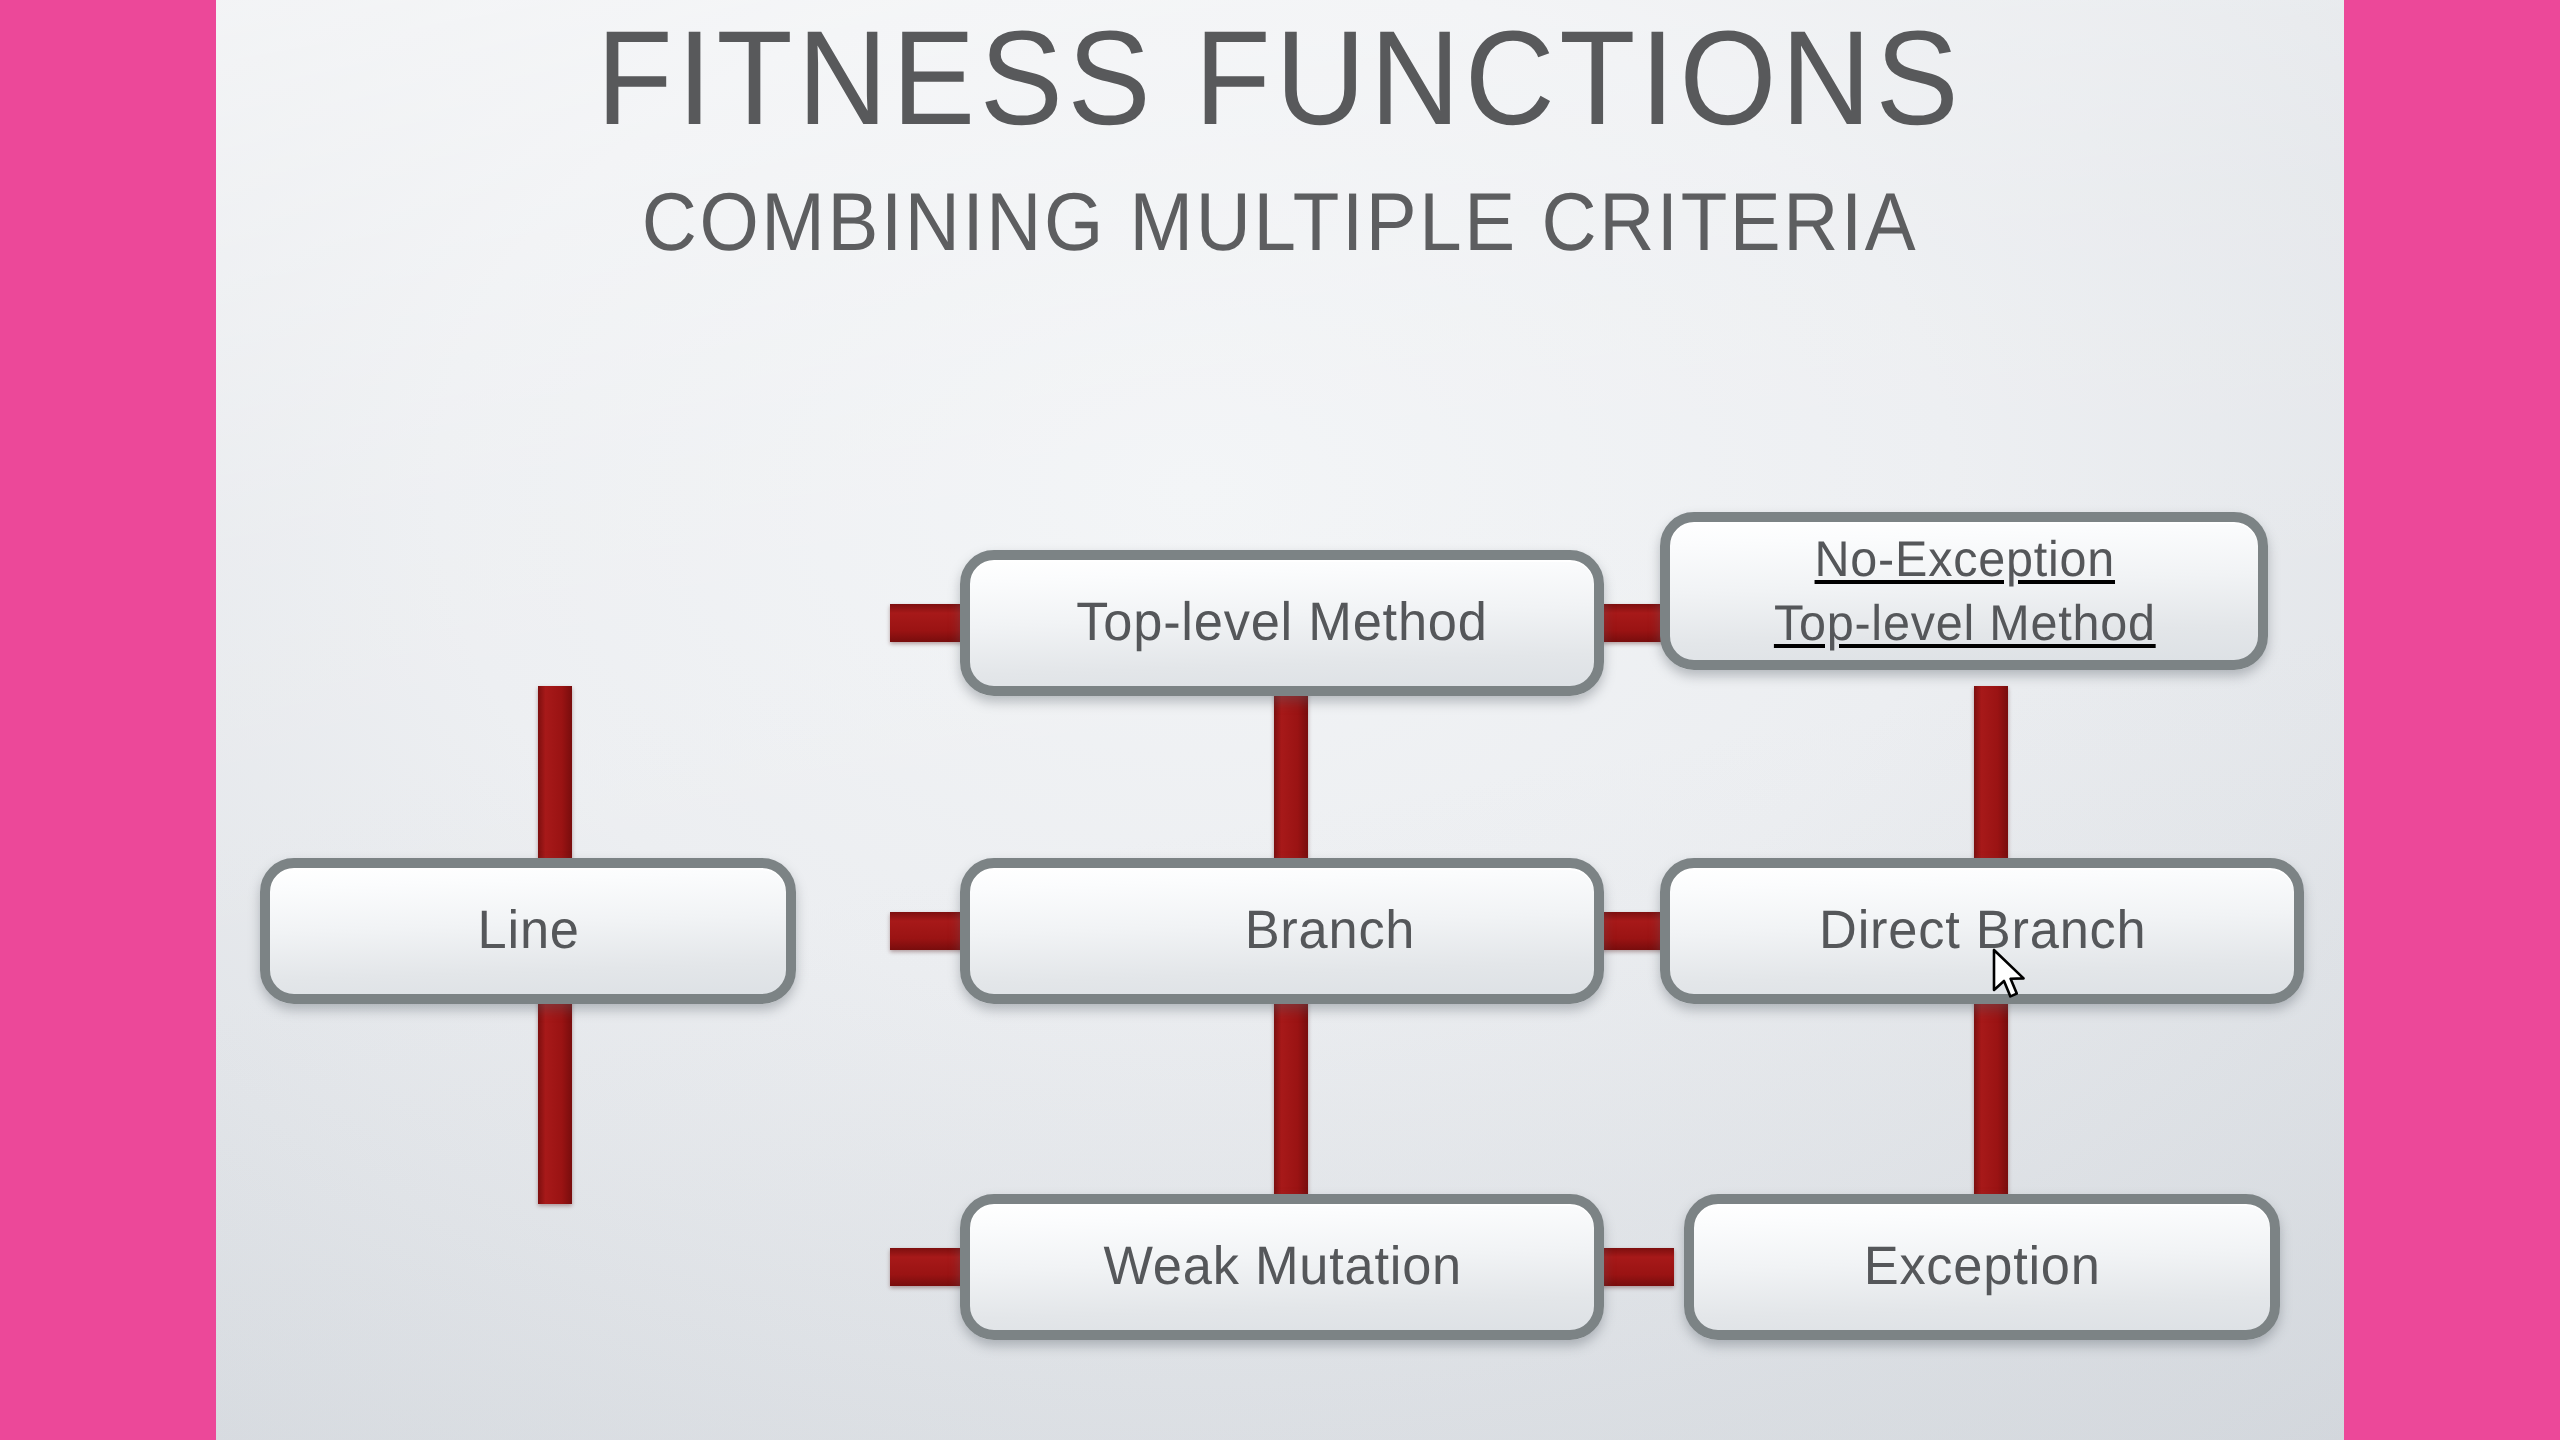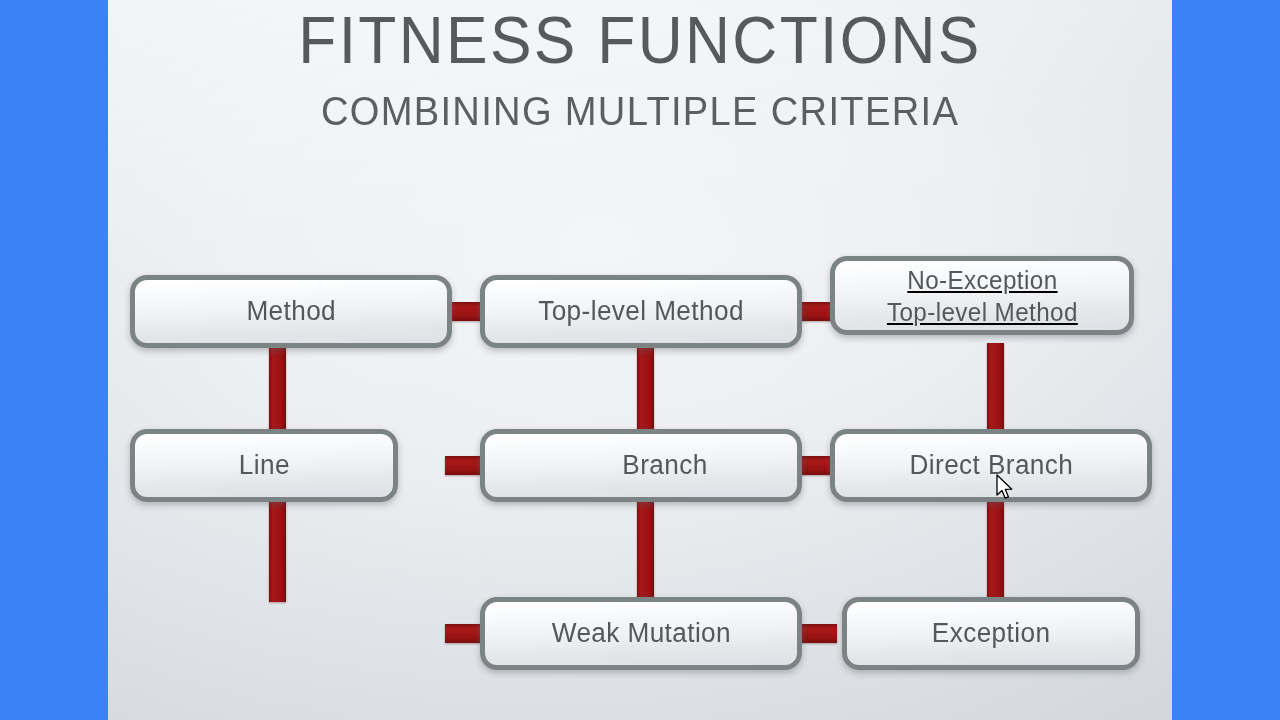--- a/index.html
+++ b/index.html
@@ -13,21 +13,21 @@
     height: 720px;
     overflow: hidden;
     font-family: "Liberation Sans", sans-serif;
   }
 
   
   #video-frame {
     position: relative;
     width: 1280px;
     height: 720px;
-    background: #3b82f6;
+    background: #ec4899;
   }
 
   
   #slide {
     position: absolute;
     left: 108px;
     top: 0px;
     width: 1064px;
     height: 720px;
     background:
@@ -174,23 +174,20 @@
 
       <div class="connector horizontal" style="left:337px; top:302px; width:42px; height:19px;"></div>
       <div class="connector horizontal" style="left:687px; top:302px; width:42px; height:19px;"></div>
 
       <div class="connector horizontal" style="left:337px; top:456px; width:42px; height:19px;"></div>
       <div class="connector horizontal" style="left:687px; top:456px; width:42px; height:19px;"></div>
 
       <div class="connector horizontal" style="left:337px; top:624px; width:42px; height:19px;"></div>
       <div class="connector horizontal" style="left:687px; top:624px; width:42px; height:19px;"></div>
 
-      <div class="node" style="left:22px; top:275px; width:322px; height:73px;">
-        <span class="node-label">Method</span>
-      </div>
 
       <div class="node" style="left:372px; top:275px; width:322px; height:73px;">
         <span class="node-label">Top-level Method</span>
       </div>
 
       <div class="node two-line" style="left:722px; top:256px; width:304px; height:79px;text-decoration:underline;">
         <span class="node-label">No-Exception
 Top-level Method</span>
       </div>
 

